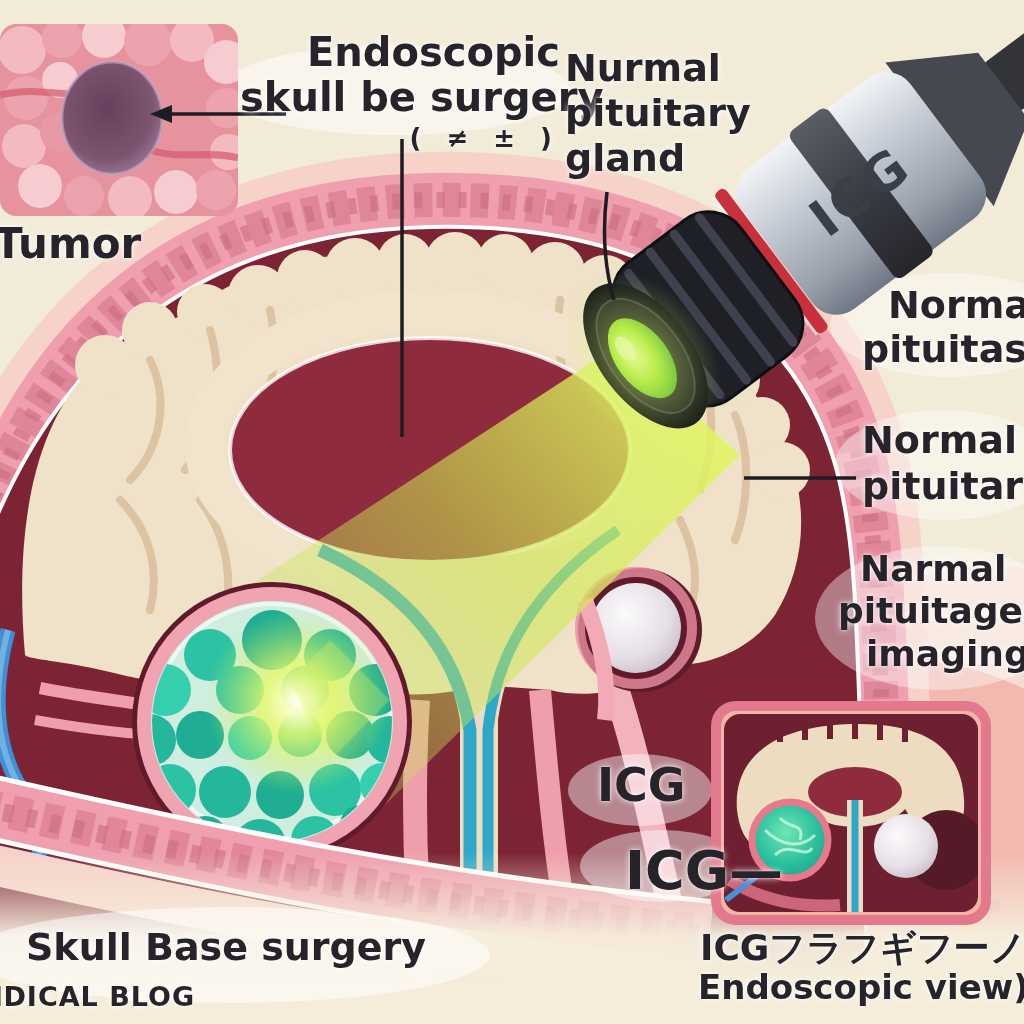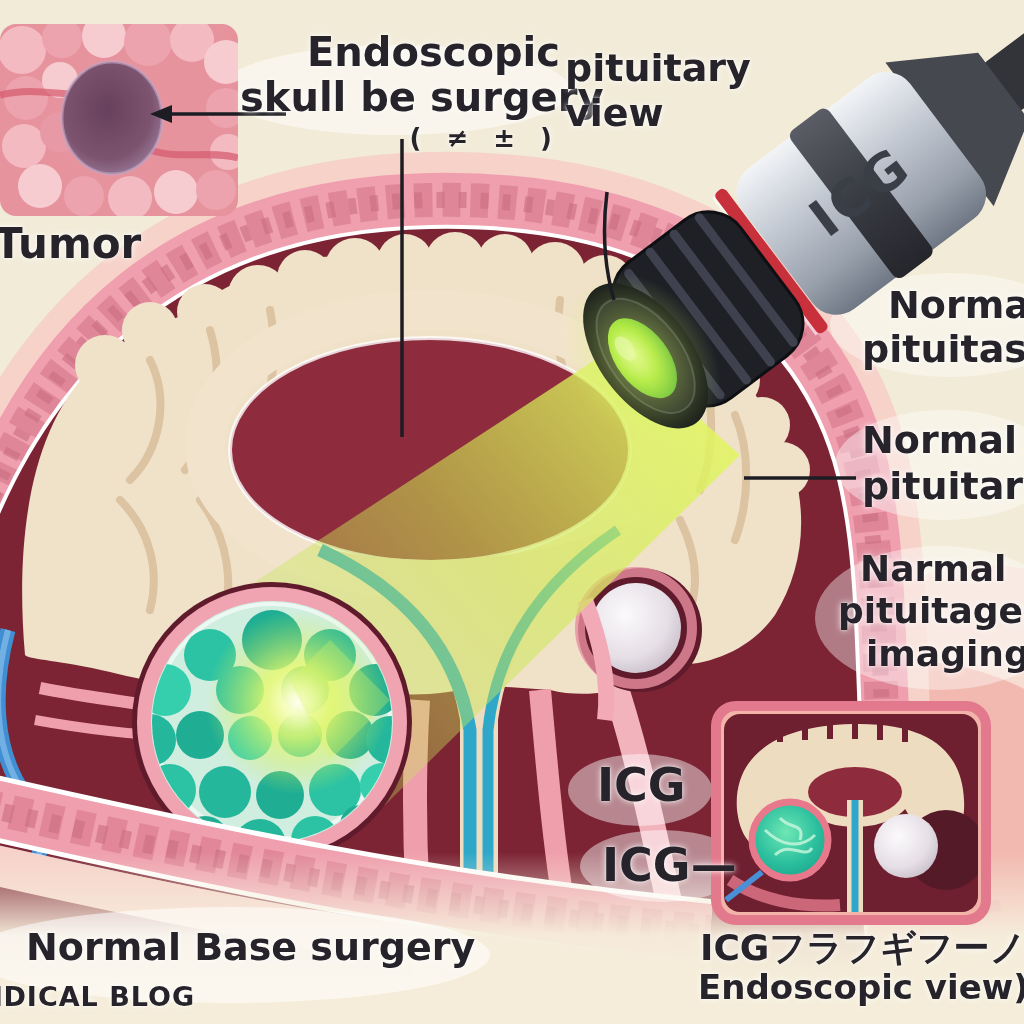--- a/index.html
+++ b/index.html
@@ -317,45 +317,46 @@
 
 <div class="lbl" style="left:-6px;top:220px;font-size:42px;">Tumor</div>
 
 <div class="lbl" style="left:240px;top:30px;width:320px;text-align:right;font-size:40px;">
   <span class="ln">Endoscopic</span>
   <span class="ln">skull be surgery</span>
   <span class="ln" style="font-size:26px;margin-top:4px;letter-spacing:8px;">( ≠  ± )</span>
 </div>
 
 <div class="lbl" style="left:565px;top:46px;font-size:38px;line-height:1.18;">
+  <span class="ln">Nurmal</span>
   <span class="ln">pituitary</span>
-  <span class="ln">view</span>
+  <span class="ln">gland</span>
 </div>
 
 <div class="lbl" style="left:862px;top:284px;font-size:38px;line-height:1.15;">
   <span class="ln" style="padding-left:26px;">Normal</span>
   <span class="ln">pituitasse</span>
 </div>
 
 <div class="lbl" style="left:862px;top:418px;font-size:38px;line-height:1.2;">
   <span class="ln">Normal</span>
   <span class="ln">pituitary</span>
 </div>
 
 <div class="lbl" style="left:838px;top:548px;font-size:36px;line-height:1.18;">
   <span class="ln" style="padding-left:22px;">Narmal</span>
   <span class="ln">pituitagence</span>
   <span class="ln" style="padding-left:28px;">imaging</span>
 </div>
 
 <div class="lbl" style="left:597px;top:760px;font-size:46px;">ICG</div>
 
-<div class="lbl" style="left:602px;top:840px;font-size:46px;">ICG—</div>
-
-<div class="lbl" style="left:26px;top:926px;font-size:38px;">Normal Base surgery</div>
+<div class="lbl" style="left:625px;top:840px;font-size:54px;">ICG—</div>
+
+<div class="lbl" style="left:26px;top:926px;font-size:38px;">Skull Base surgery</div>
 
 <div class="lbl" style="left:-16px;top:982px;font-size:27px;letter-spacing:1px;">ƎDICAL BLOG</div>
 
 <div class="lbl" style="left:700px;top:928px;font-size:36px;">ICGフラフギフーノ</div>
 
 <div class="lbl" style="left:698px;top:968px;font-size:34px;">Endoscopic view)</div>
 
 </div>
 
 </body></html>

